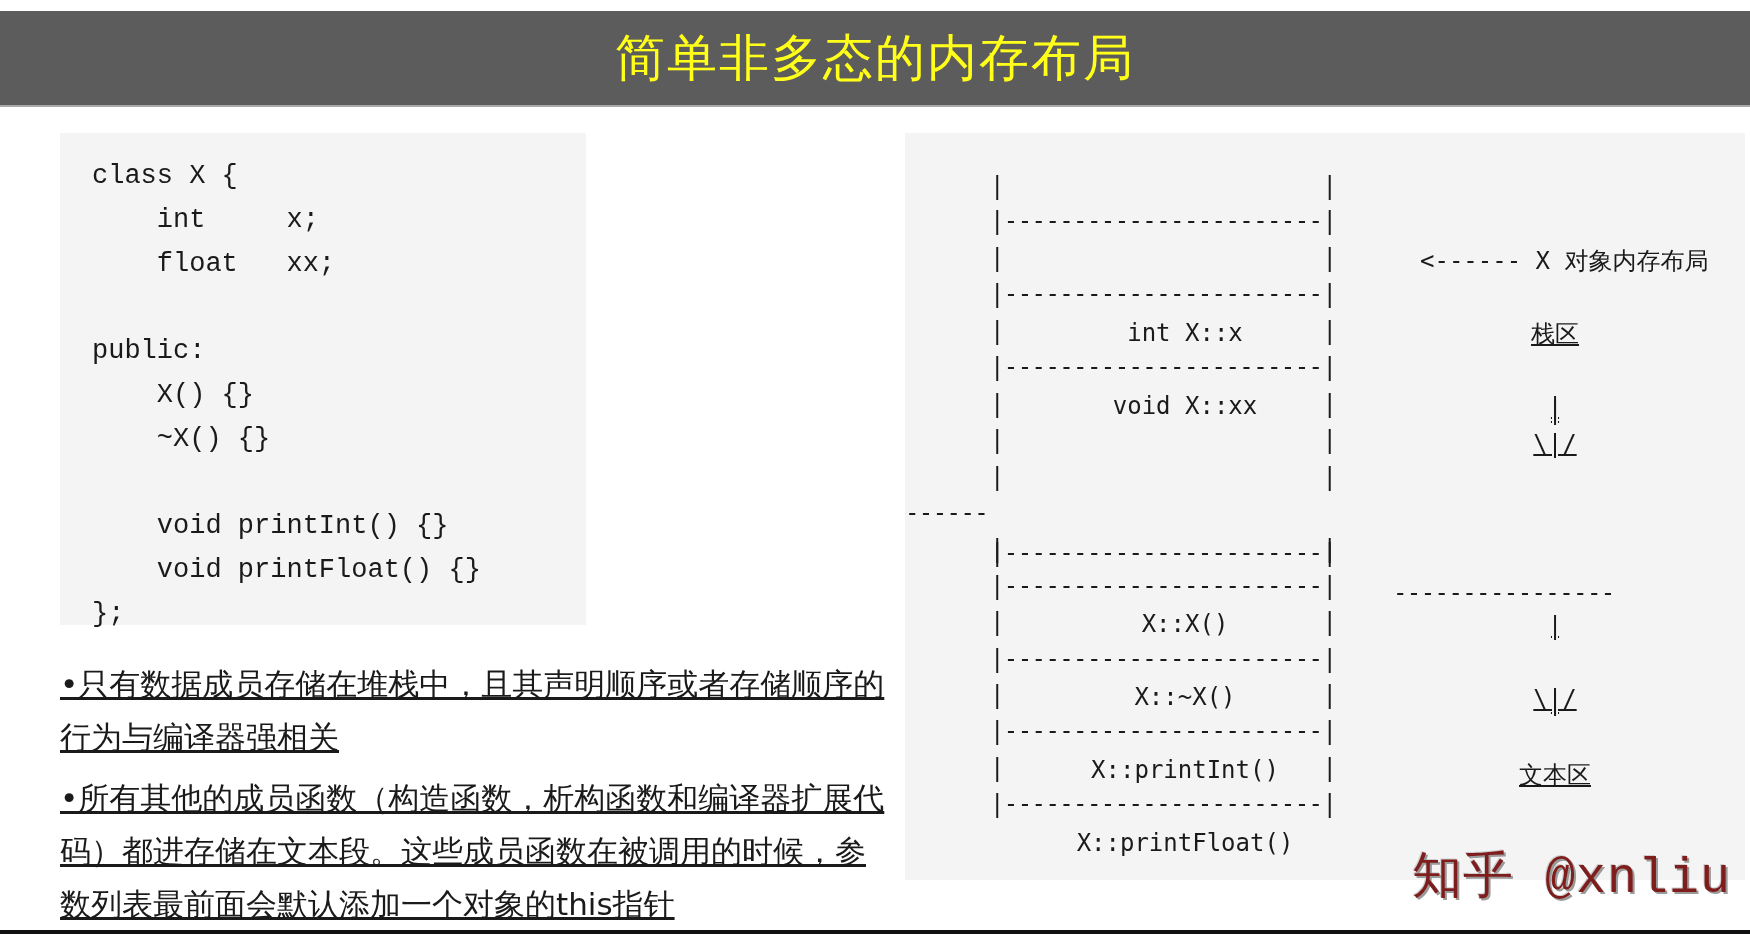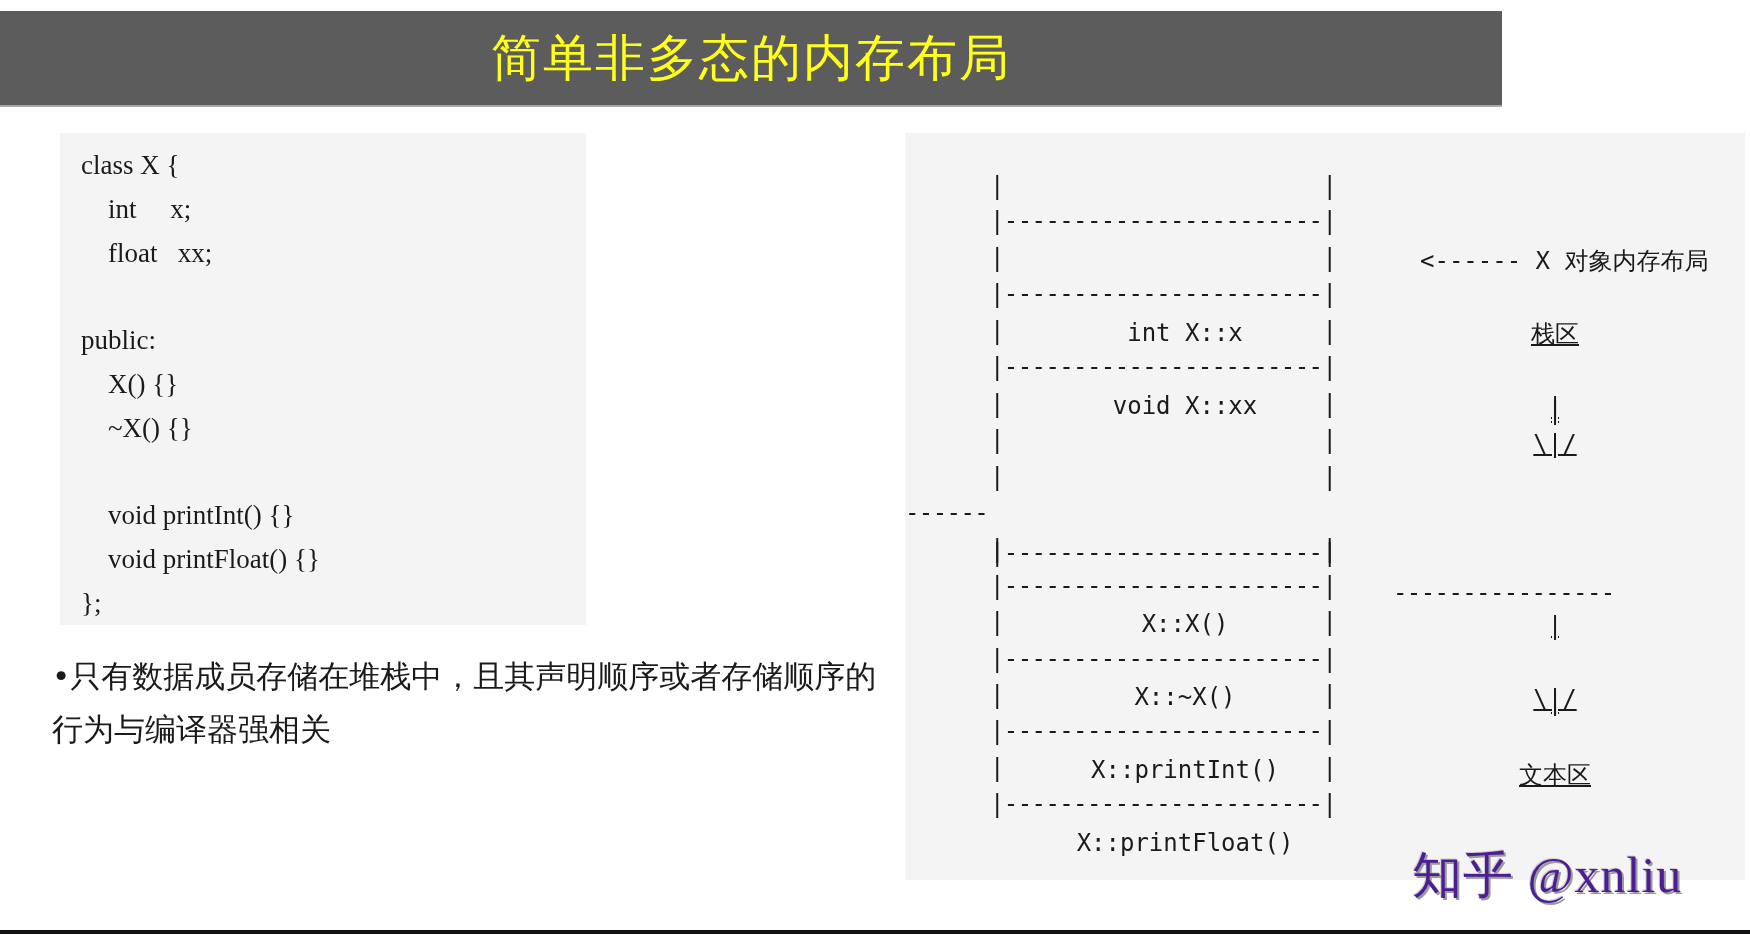--- a/index.html
+++ b/index.html
@@ -1,43 +1,43 @@
 <!DOCTYPE html>
 <html><head>
 <meta charset="utf-8">
 <style>
   html, body { margin: 0; padding: 0; }
   body {
     width: 1750px; height: 948px; background: #ffffff; position: relative; overflow: hidden;
     font-family: "DejaVu Sans", sans-serif; color: #1a1a1a;
   }
   .title-bar {
-    position: absolute; left: 0; top: 11px; width: 1502px; height: 94px;
+    position: absolute; left: 0; top: 11px; width: 1750px; height: 94px;
     background: #5c5c5c; display: flex; align-items: center; justify-content: center;
   }
   .title-bar .title {
     color: #ffff1a; font-size: 50px; letter-spacing: 2px; font-family: "DejaVu Sans", sans-serif;
   }
   .title-bar .underline {
     position: absolute; left: 0; bottom: -2px; width: 100%; height: 2px; background: #a8a8a8;
   }
   .code-box {
     position: absolute; left: 60px; top: 133px; width: 526px; height: 492px;
     background: #f4f4f4;
   }
   .code-box pre {
-    margin: 1px; position: absolute; left: 20px; top: 10px;
-    font-family: Liberation Serif, serif; font-size: 27px; line-height: 43.8px;
+    margin: 12px; position: absolute; left: 20px; top: 10px;
+    font-family: Liberation Mono, monospace; font-size: 27px; line-height: 43.8px;
     color: #1a1a1a; white-space: pre;
   }
   .notes {
     position: absolute; left: 52px; top: 650px; width: 850px;
     font-size: 31px; line-height: 53px; color: #1a1a1a; font-family: "DejaVu Sans", sans-serif;
   }
-  .notes .note { margin: 0; }
+  .notes .note { margin: 8px; text-decoration: underline; }
   .diagram {
     position: absolute; left: 905px; top: 133px; width: 840px; height: 747px;
     background: #f4f4f4; overflow: hidden;
   }
   .diagram .row {
     position: absolute; left: 0; height: 40px; white-space: pre;
     font-family: "DejaVu Sans Mono", monospace; font-size: 24px; line-height: 40px; color: #1a1a1a;
   }
   .diagram .row .box {
     position: absolute; left: 85px; width: 390px; text-align: center; margin-top: 35px;
@@ -52,22 +52,22 @@
     position: absolute; left: 575px; width: 150px; text-align: center;
     font-family: "DejaVu Sans", sans-serif; font-size: 24px; text-decoration: underline;
   }
   .diagram .row .left-dash {
     position: absolute; left: 0; white-space: pre; letter-spacing: -0.6px;
   }
   .diagram .row .right-dash {
     position: absolute; left: 484px; white-space: pre; letter-spacing: -0.6px;
   }
   .watermark {
-    position: absolute; left: 1412px; top: 842px; font-size: 50px; color: #4c1d95;
-    font-family: Liberation Serif, serif;
+    position: absolute; left: 1412px; top: 842px; font-size: 50px; color: #7f1d1d;
+    font-family: Liberation Mono, monospace;
     text-shadow: 2px 2px 0 #9a9a9a, -1px -1px 0 #cfcfcf; letter-spacing: 1px;
   }
   .bottom-rule {
     position: absolute; left: 0; top: 930px; width: 1750px; height: 4px; background: #111111;
   }
 </style>
 </head>
 <body>
 
 <div class="title-bar">
@@ -84,20 +84,21 @@
     X() {}
     ~X() {}
 
     void printInt() {}
     void printFloat() {}
 };</pre>
 </div>
 
 <div class="notes">
   <p class="note">•只有数据成员存储在堆栈中，且其声明顺序或者存储顺序的行为与编译器强相关</p>
+  <p class="note">•所有其他的成员函数（构造函数，析构函数和编译器扩展代码）都进存储在文本段。这些成员函数在被调用的时候，参数列表最前面会默认添加一个对象的this指针</p>
 </div>
 
 <div class="diagram">
 
   <div class="row" style="top:-7px">
     <span class="box-line">|                       |</span>
   </div>
 
   <div class="row" style="top:28px">
     <span class="box-line">|-----------------------|</span>

